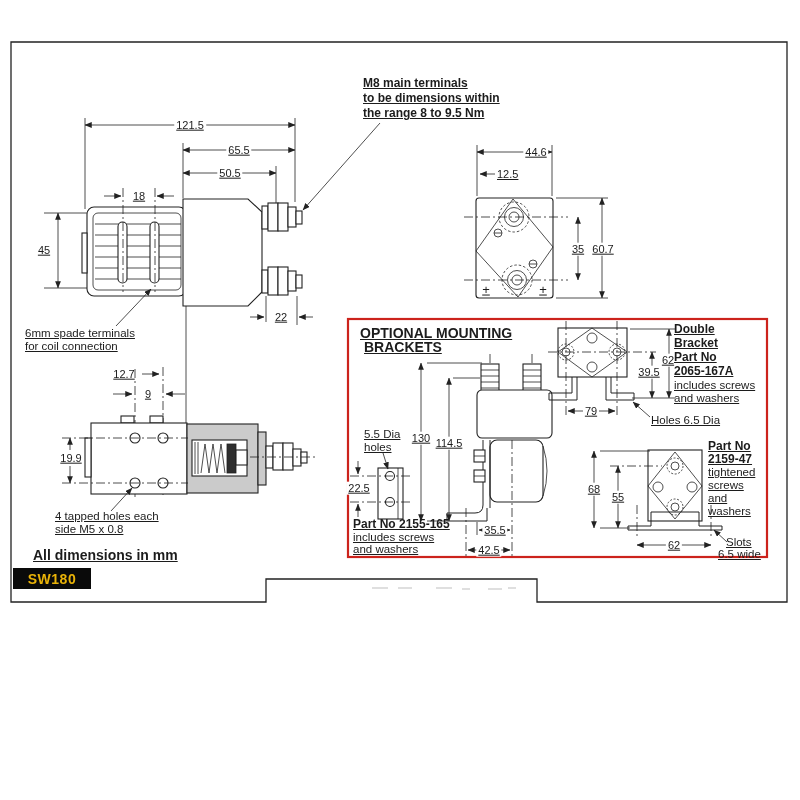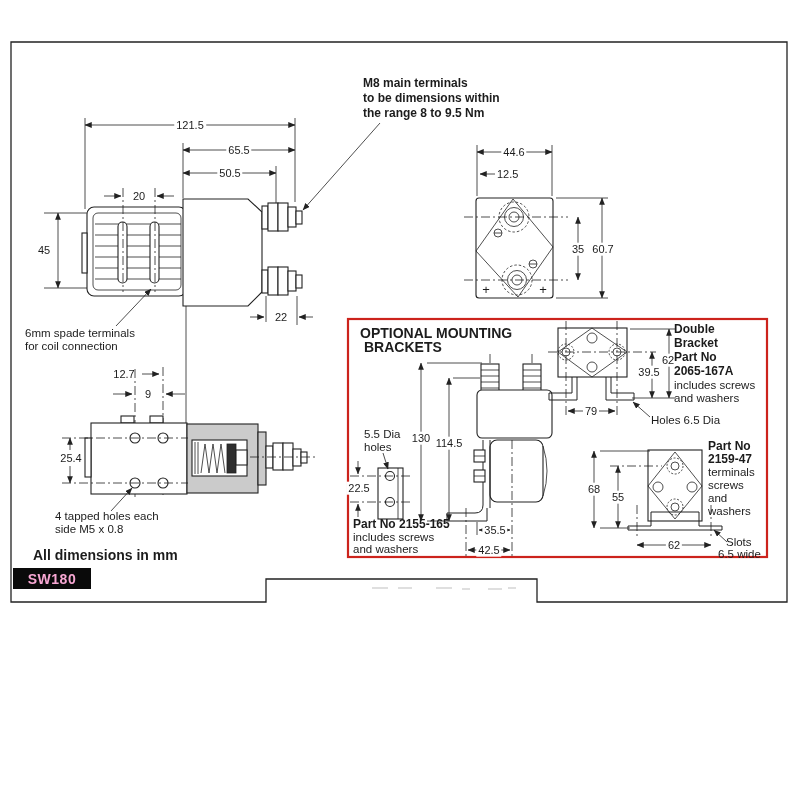--- a/index.html
+++ b/index.html
@@ -1,28 +1,28 @@
 <!DOCTYPE html>
 <html><head>
 <meta charset="utf-8">
 <style>
   html,body{margin:0;padding:0;background:#fff;}
   #page{position:relative;width:800px;height:800px;background:#fff;overflow:hidden;
         font-family:"Liberation Sans",sans-serif;color:#1c1c1c;}
   svg{position:absolute;left:0;top:0;}
-  .lb{position:absolute;font-size:11px;line-height:1.15;white-space:nowrap;color:#1c1c1c;}
+  .lb{position:absolute;font-size:11px;line-height:1.15;white-space:nowrap;color:#1c1c1c;text-decoration:underline;}
   .c{transform:translate(-50%,-50%);}
   .bg{background:#fff;padding:0 2px;}
   .b{font-weight:bold;}
   .s115{font-size:11.5px;text-align:right;}
   .s12{font-size:12px;}
   .s125{font-size:14px;}
   .badge{position:absolute;left:13px;top:568px;width:78px;height:21px;background:#0a0a0a;
          display:flex;align-items:center;justify-content:center;}
-  .badge span{color:#f9a8d4;font-weight:bold;font-size:14px;letter-spacing:.5px;}
+  .badge span{color:#eab308;font-weight:bold;font-size:14px;letter-spacing:.5px;}
   .ln{stroke:#222;stroke-width:1;fill:none;}
   .thin{stroke:#222;stroke-width:.8;fill:none;}
   .med{stroke:#222;stroke-width:1.3;fill:none;}
   .cl{stroke:#222;stroke-width:.8;fill:none;stroke-dasharray:9 3 2 3;}
   .wf{fill:#fff;stroke:#222;stroke-width:1.1;}
   .gf{fill:#cbcbcb;stroke:#222;stroke-width:1.1;}
   .df{fill:#2e2e2e;stroke:#222;stroke-width:.8;}
   .faint{stroke:#9a9a9a;stroke-width:1.4;opacity:.45;}
 </style>
 </head>
@@ -284,41 +284,41 @@
       <line class="thin" x1="618" y1="466" x2="618" y2="528" marker-start="url(#ah)" marker-end="url(#ah)"></line>
       <line class="thin" x1="637" y1="545" x2="711" y2="545" marker-start="url(#ah)" marker-end="url(#ah)"></line>
       <line class="thin" x1="727" y1="542" x2="714" y2="530" marker-end="url(#ah)"></line>
     </g>
   </g>
 </svg>
 
 <div class="lb c bg" style="left:190px;top:125px">121.5</div>
 <div class="lb c bg" style="left:239px;top:150px">65.5</div>
 <div class="lb c bg" style="left:230px;top:173px">50.5</div>
-<div class="lb c" style="left:139px;top:196px">20</div>
+<div class="lb c" style="left:139px;top:196px">18</div>
 <div class="lb c" style="left:44px;top:250px">45</div>
 <div class="lb c" style="left:281px;top:317px">22</div>
 
 <div class="lb b s12" style="left:363px;top:77px">M8 main terminals</div>
 <div class="lb b s12" style="left:363px;top:92px">to be dimensions within</div>
 <div class="lb b s12" style="left:363px;top:107px">the range 8 to 9.5 Nm</div>
 
 <div class="lb s115" style="left:25px;top:327px">6mm spade terminals</div>
 <div class="lb s115" style="left:25px;top:340px">for coil connection</div>
 
-<div class="lb c bg" style="left:514px;top:152px">44.6</div>
+<div class="lb c bg" style="left:536px;top:152px">44.6</div>
 <div class="lb" style="left:497px;top:168px">12.5</div>
 <div class="lb c bg" style="left:578px;top:249px">35</div>
 <div class="lb c bg" style="left:603px;top:249px">60.7</div>
 <div class="lb c" style="left:486px;top:290px;font-size:13px">+</div>
 <div class="lb c" style="left:543px;top:290px;font-size:13px">+</div>
 
 <div class="lb c" style="left:124px;top:374px">12.7</div>
 <div class="lb c" style="left:148px;top:394px">9</div>
-<div class="lb c bg" style="left:71px;top:458px">25.4</div>
+<div class="lb c bg" style="left:71px;top:458px">19.9</div>
 <div class="lb s115" style="left:55px;top:510px">4 tapped holes each</div>
 <div class="lb s115" style="left:55px;top:523px">side M5 x 0.8</div>
 
 <div class="lb b s125" style="left:33px;top:547px">All dimensions in mm</div>
 <div class="badge">
       <span>SW180</span>
     </div>
 
 <div class="lb b s125" style="left:360px;top:325px">OPTIONAL MOUNTING</div>
 <div class="lb b s125" style="left:364px;top:339px">BRACKETS</div>
@@ -346,18 +346,18 @@
 <div class="lb s115" style="left:674px;top:379px">includes screws</div>
 <div class="lb s115" style="left:674px;top:392px">and washers</div>
 
 <div class="lb c bg" style="left:594px;top:489px">68</div>
 <div class="lb c bg" style="left:618px;top:497px">55</div>
 <div class="lb c bg" style="left:674px;top:545px">62</div>
 <div class="lb s115" style="left:726px;top:536px">Slots</div>
 <div class="lb s115" style="left:718px;top:548px">6.5 wide</div>
 <div class="lb b s12" style="left:708px;top:440px">Part No</div>
 <div class="lb b s12" style="left:708px;top:453px">2159-47</div>
-<div class="lb s115" style="left:708px;top:466px">terminals</div>
+<div class="lb s115" style="left:708px;top:466px">tightened</div>
 <div class="lb s115" style="left:708px;top:479px">screws</div>
 <div class="lb s115" style="left:708px;top:492px">and</div>
 <div class="lb s115" style="left:708px;top:505px">washers</div>
 
 </div>
 
 </body></html>

